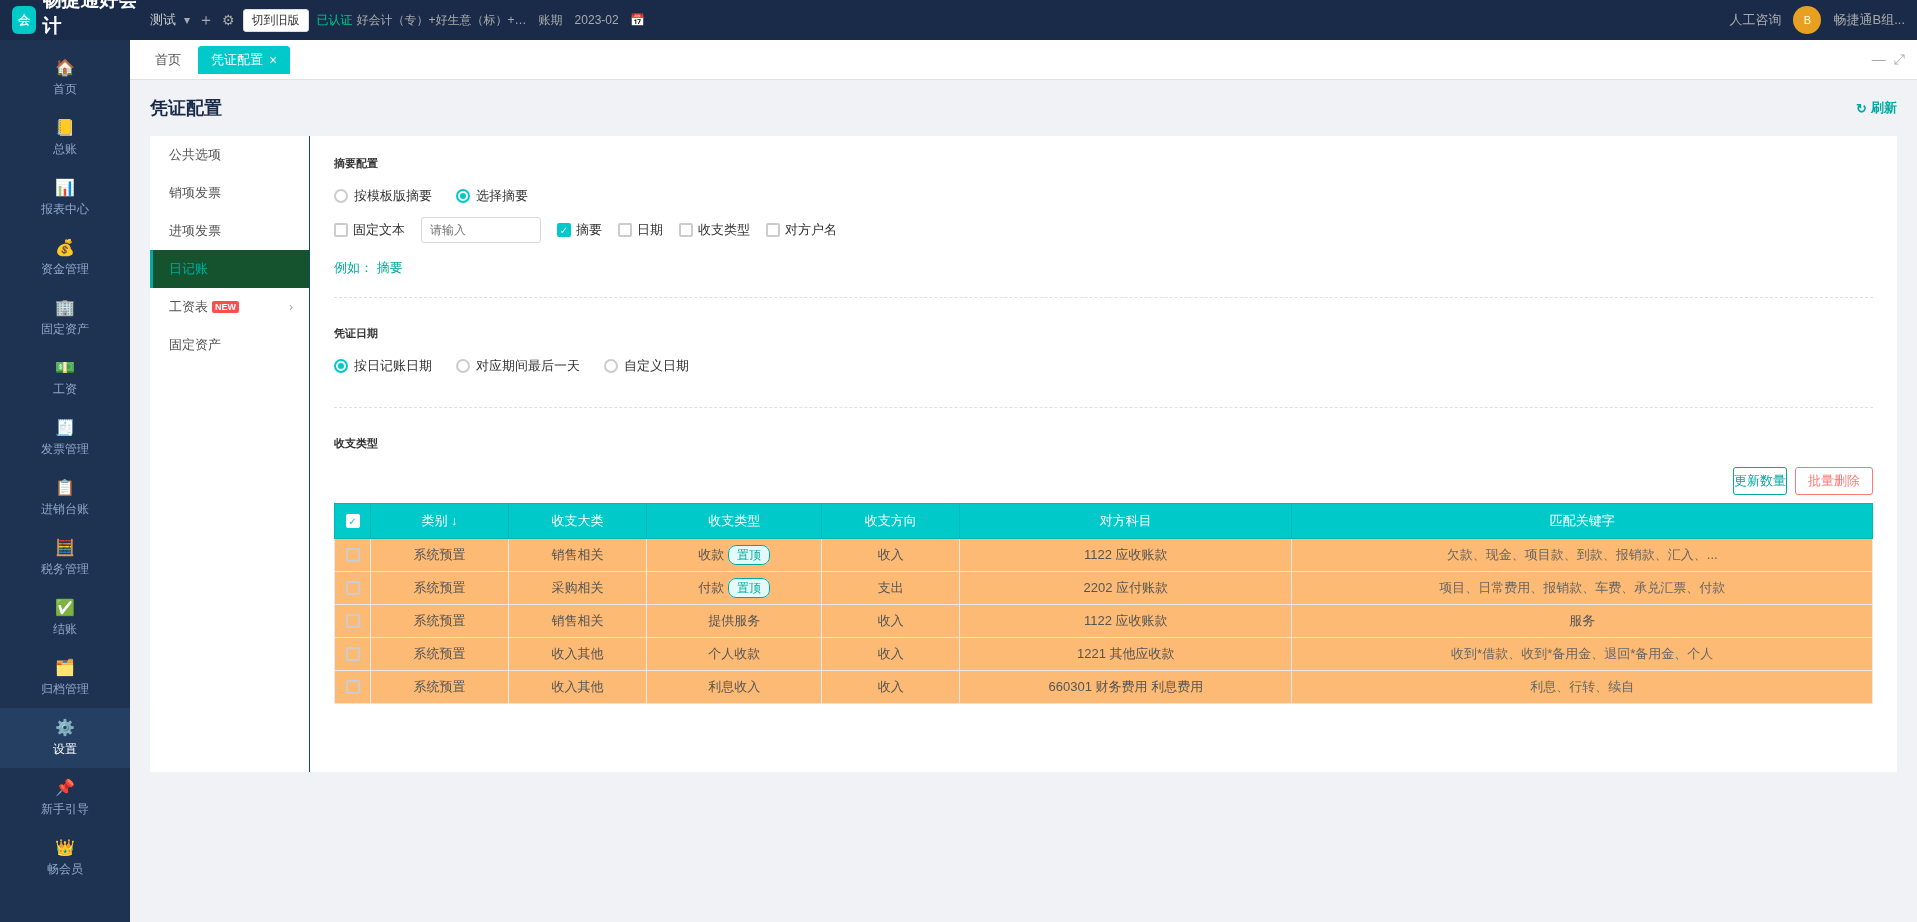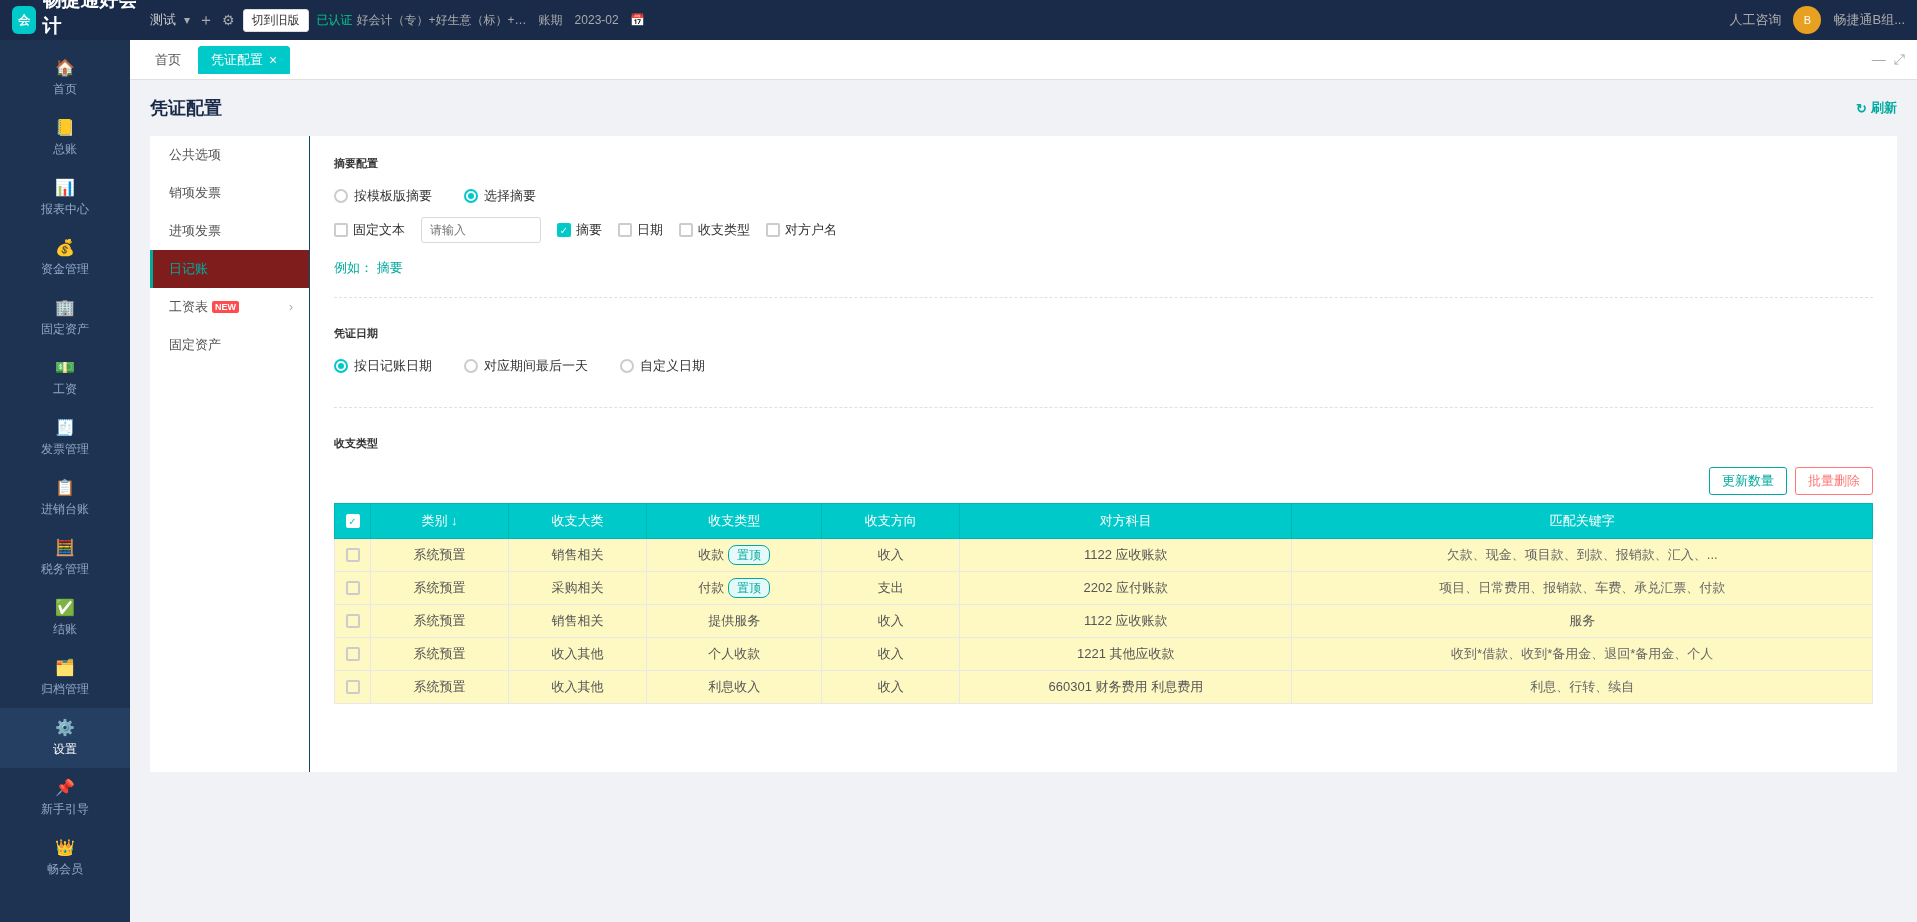--- a/index.html
+++ b/index.html
@@ -41,58 +41,58 @@
 
     
     .page-content { flex: 1; overflow-y: auto; padding: 16px 20px; }
     .page-title { font-size: 18px; font-weight: bold; color: #1a2b4a; margin-bottom: 16px; display: flex; align-items: center; justify-content: space-between; }
     .refresh-btn { font-size: 13px; color: #00aaa0; cursor: pointer; display: flex; align-items: center; gap: 4px; }
 
     
     .config-layout { display: flex; gap: 0; flex: 1; }
     .left-nav { width: 160px; background: #fff; flex-shrink: 0; border-right: 1px solid #0c4a6e; }
     .left-nav-item { padding: 10px 16px; font-size: 13px; color: #555; cursor: pointer; border-left: 3px solid transparent; display: flex; align-items: center; gap: 4px; }
-    .left-nav-item.active { background: #7f1d1d; color: #00aaa0; border-left: 3px solid #00aaa0; }
+    .left-nav-item.active { background: #14532d; color: #00aaa0; border-left: 3px solid #00aaa0; }
     .new-badge { background: #ff4d4f; color: #fff; font-size: 9px; padding: 1px 3px; border-radius: 2px; font-weight: bold; }
     .left-nav-arrow { margin-left: auto; color: #aaa; font-size: 12px; }
 
     
     .config-main { flex: 1; background: #fff; padding: 20px 24px; overflow-y: auto; }
 
     
     .section { margin-bottom: 28px; border-bottom: 1px dashed #e0e0e0; padding-bottom: 20px; }
     .section:last-child { border-bottom: none; }
     .section-title { font-size: 11px; font-weight: bold; color: #333; margin-bottom: 16px; }
 
     
-    .radio-group { display: flex; align-items: center; gap: 32px; margin-bottom: 12px; }
+    .radio-group { display: flex; align-items: center; gap: 24px; margin-bottom: 12px; }
     .radio-item { display: flex; align-items: center; gap: 6px; cursor: pointer; font-size: 13px; }
     .radio-circle { width: 14px; height: 14px; border-radius: 50%; border: 2px solid #ccc; display: flex; align-items: center; justify-content: center; }
     .radio-circle.checked { border-color: #00c9c9; }
     .radio-circle.checked::after { content: ''; width: 6px; height: 6px; border-radius: 50%; background: #00c9c9; }
 
     
     .checkbox-row { display: flex; align-items: center; gap: 16px; margin-bottom: 16px; }
     .checkbox-item { display: flex; align-items: center; gap: 5px; cursor: pointer; font-size: 13px; }
     .checkbox-box { width: 14px; height: 14px; border: 2px solid #ccc; border-radius: 2px; display: flex; align-items: center; justify-content: center; }
     .checkbox-box.checked { background: #00c9c9; border-color: #00c9c9; color: #fff; font-size: 10px; }
     .text-input { border: 1px solid #d9d9d9; border-radius: 3px; padding: 3px 8px; font-size: 12px; color: #aaa; width: 120px; height: 26px; }
 
     
     .example-text { color: #00aaa0; font-size: 13px; margin-top: 8px; }
 
     
     .table-header-bar { display: flex; justify-content: flex-end; gap: 8px; margin-bottom: 8px; }
-    .btn-outline { border: 1px solid #00aaa0; color: #00aaa0; background: #fff; padding: 4px 12px; border-radius: 3px; font-size: 13px; cursor: pointer; }
+    .btn-outline { border: 1px solid #00aaa0; color: #00aaa0; background: #fff; padding: 4px 0; border-radius: 3px; font-size: 13px; cursor: pointer; }
     .btn-outline-red { border: 1px solid #ff7875; color: #ff7875; background: #fff; padding: 4px 12px; border-radius: 3px; font-size: 13px; cursor: pointer; }
 
     table { width: 100%; border-collapse: collapse; font-size: 13px; }
     thead tr { background: #00c9c9; color: #fff; }
     thead th { padding: 8px 10px; text-align: center; font-weight: normal; border: 1px solid #00b5b5; }
-    tbody tr { background: #fef9c3; }
+    tbody tr { background: #fdba74; }
     tbody td { padding: 7px 10px; text-align: center; border: 1px solid #e8e8e8; color: #555; }
     .tag-reset { background: #e6f9f9; color: #00aaa0; border: 1px solid #00aaa0; padding: 2px 8px; border-radius: 8px; font-size: 12px; cursor: pointer; }
     .text-left { text-align: center; }
     .text-dots { color: #666; }
   </style>
 </head>
 <body>
 
 <div class="top-bar">
   <div class="top-bar-logo">

